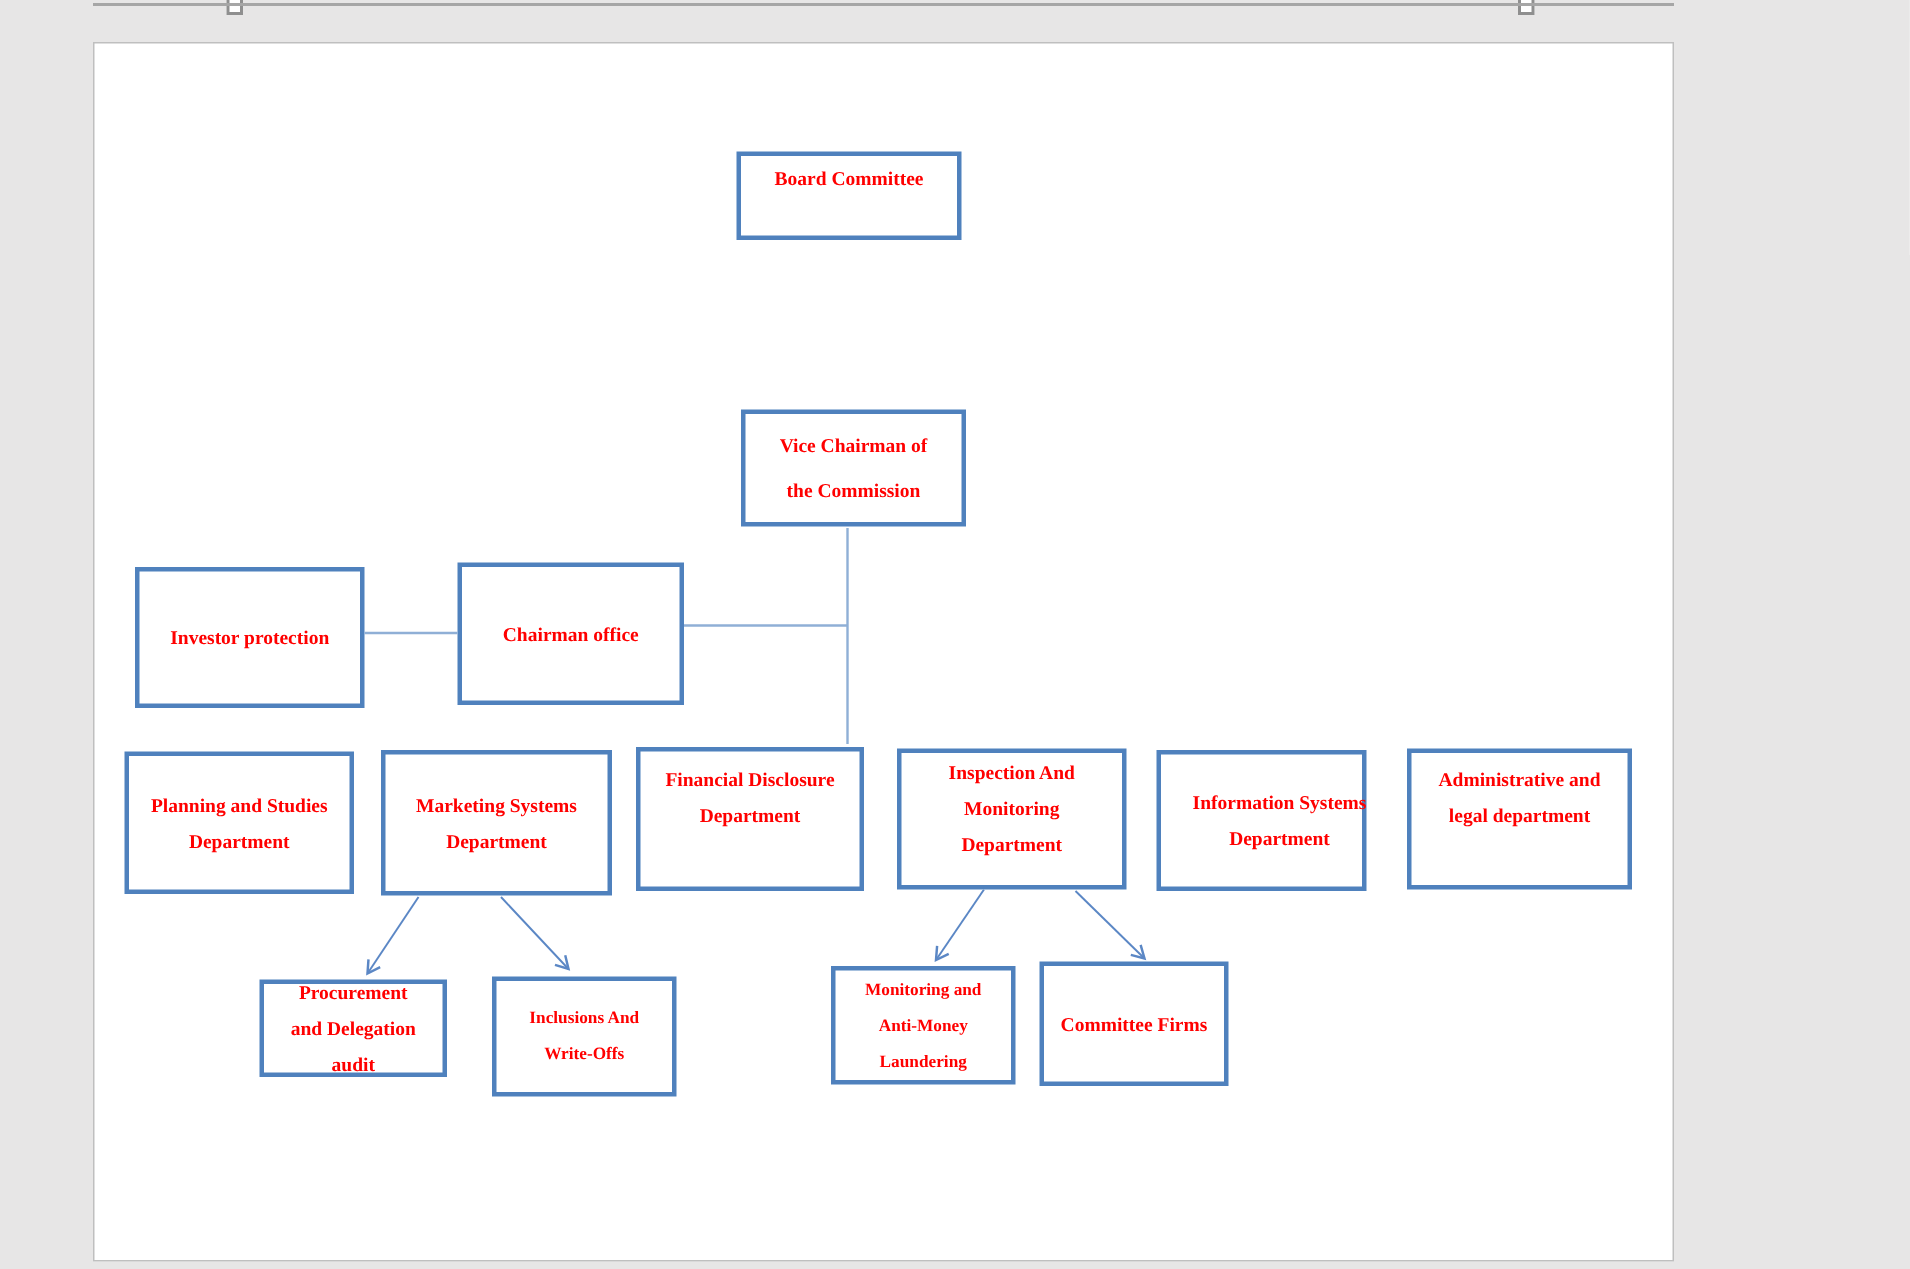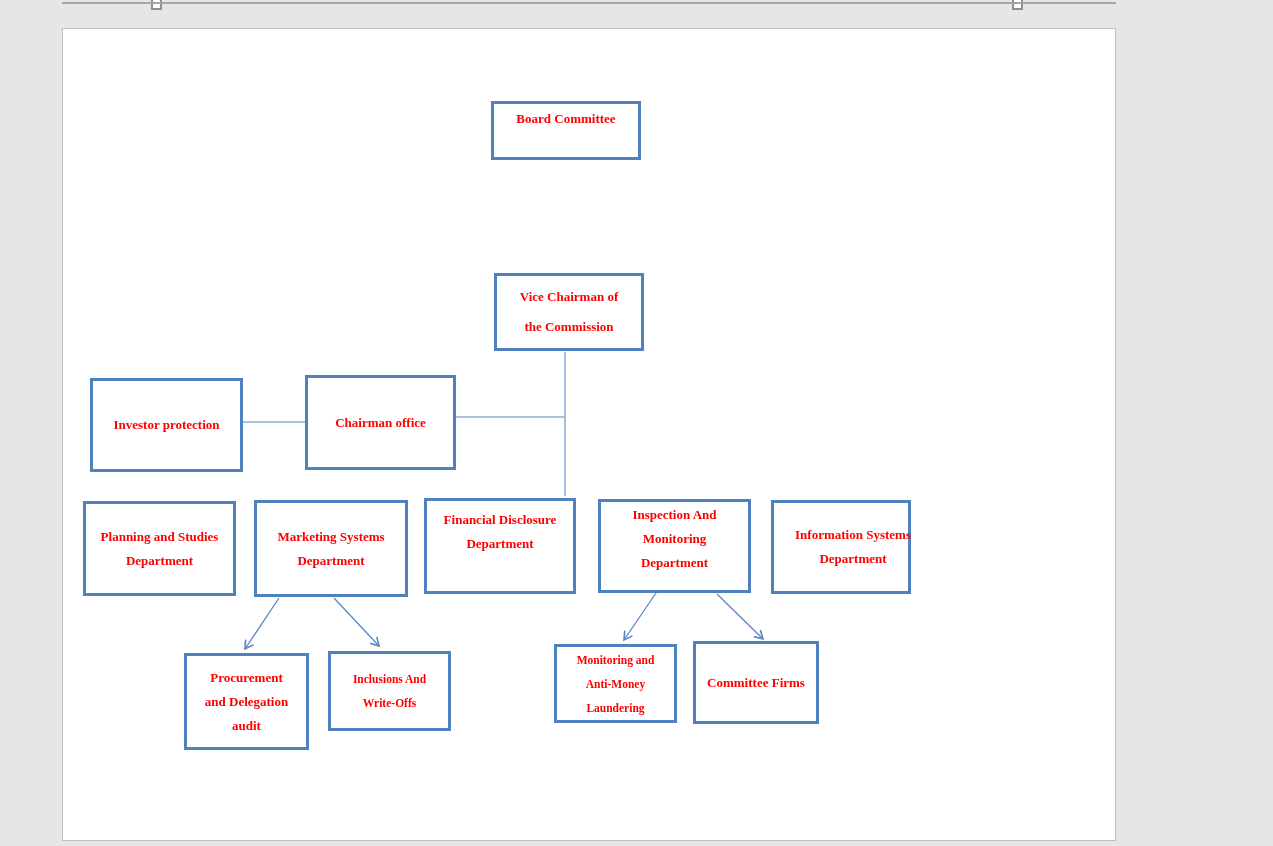--- a/index.html
+++ b/index.html
@@ -102,22 +102,26 @@
     <div class="label-line">Inspection And</div>
     <div class="label-line">Monitoring</div>
     <div class="label-line">Department</div>
   </div>
 
   <div class="node" style="left:708px; top:471px; width:140px; height:94px;padding-left:24px;">
     <div class="label-line">Information Systems</div>
     <div class="label-line">Department</div>
   </div>
 
+  <div class="node lift-lg" style="left:875px; top:470px; width:150px; height:94px;">
+    <div class="label-line">Administrative and</div>
+    <div class="label-line">legal department</div>
+  </div>
 
-  <div class="node" style="left:121px; top:624px; width:125px; height:97px;">
+  <div class="node" style="left:110px; top:624px; width:125px; height:65px;">
     <div class="label-line">Procurement</div>
     <div class="label-line">and Delegation</div>
     <div class="label-line">audit</div>
   </div>
 
   <div class="node small" style="left:265px; top:622px; width:123px; height:80px;">
     <div class="label-line">Inclusions And</div>
     <div class="label-line">Write-Offs</div>
   </div>
 

